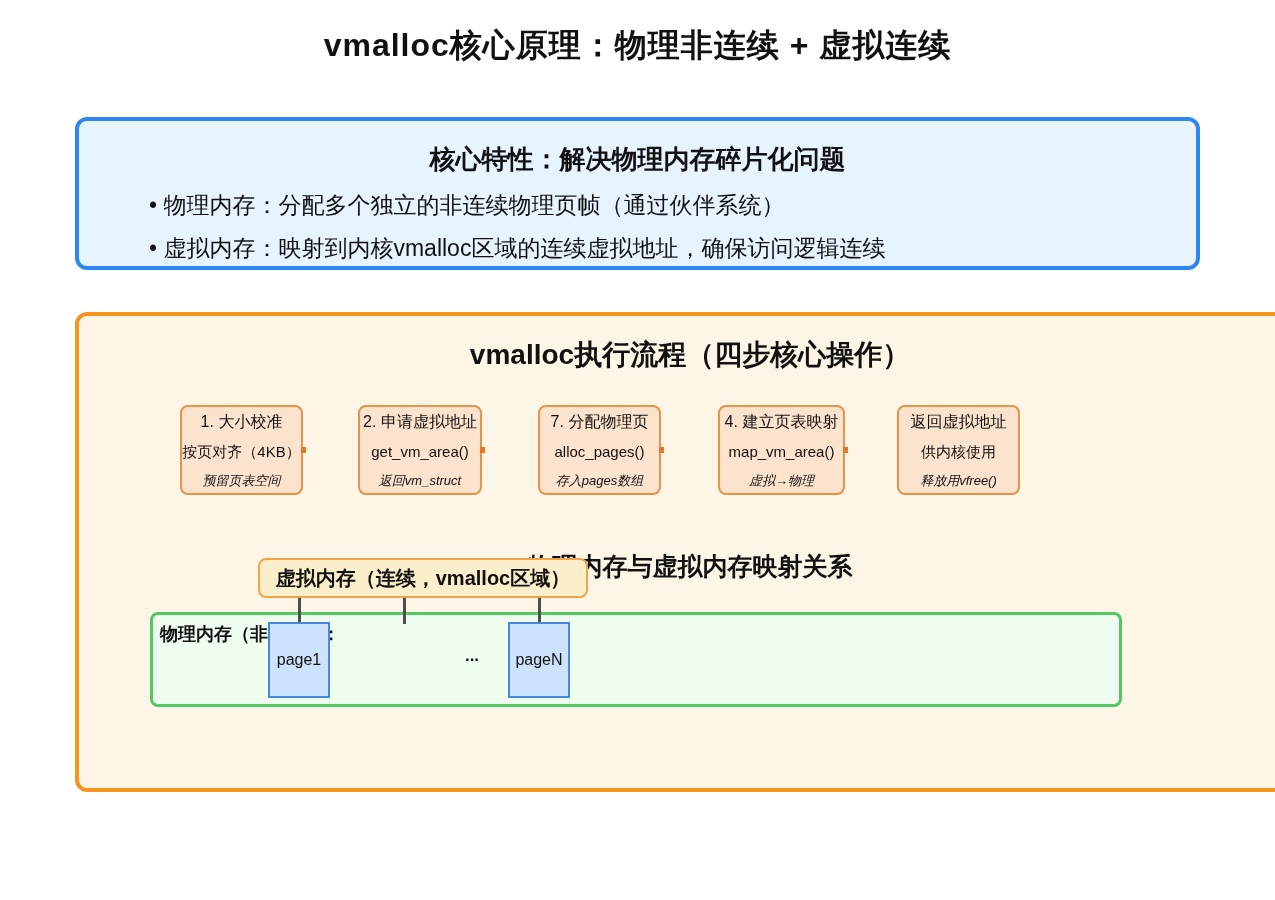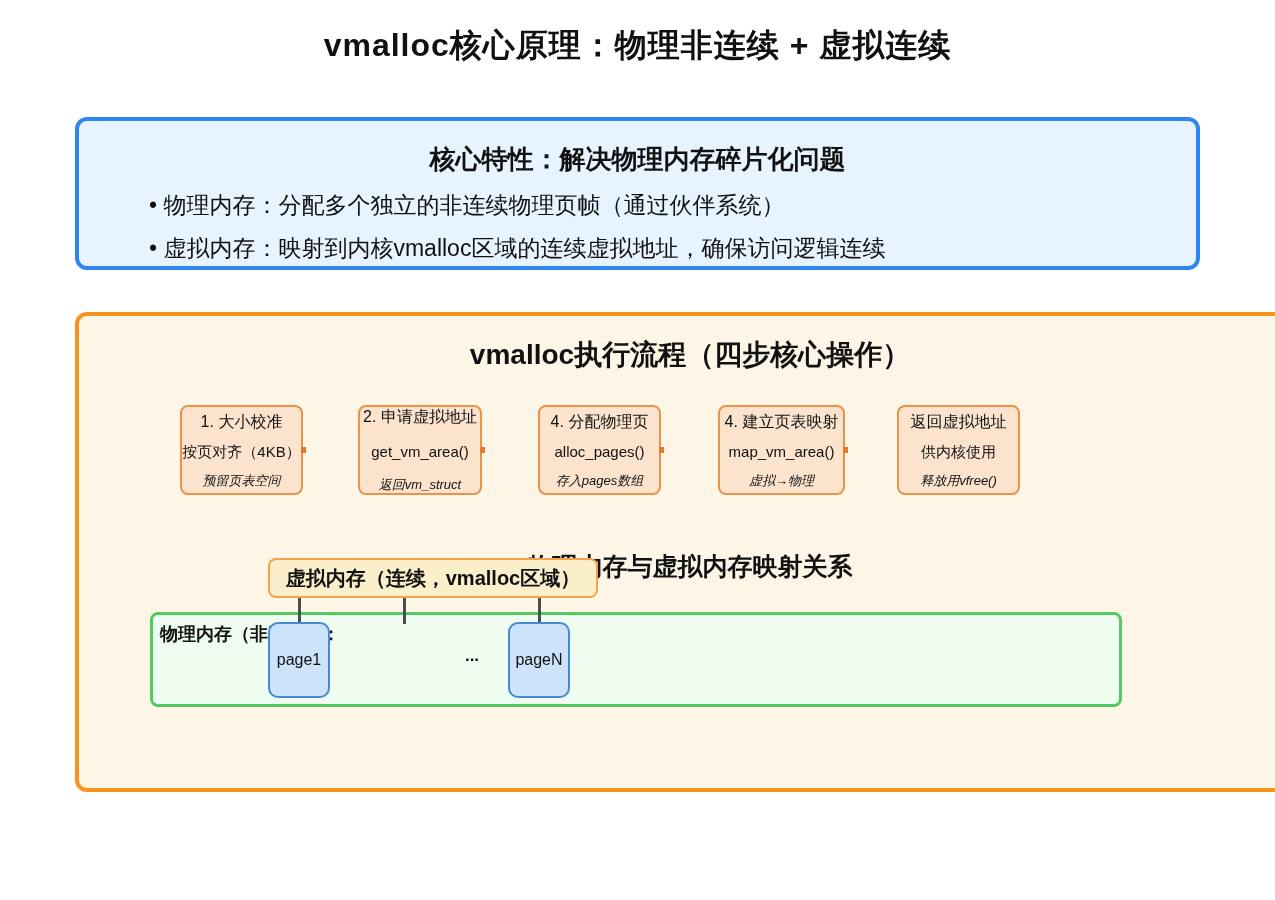--- a/index.html
+++ b/index.html
@@ -54,32 +54,32 @@
   }
   .step>div{white-space:nowrap;line-height:1.2;text-align:center;}
   .step .t{font-size:16px;}
   .step .d{font-size:15px;}
   .step .n{font-size:13px;font-style:italic;}
   .step.notch::after{
     content:"";position:absolute;right:-5px;top:40px;width:5px;height:6px;
     background:#e5762a;
   }
   .step.st0{left:101px;width:123px;}
-  .step.st1{left:279px;width:124px;justify-content:space-between;}
+  .step.st1{left:279px;width:124px;}
   .step.st2{left:459px;width:123px;}
   .step.st3{left:639px;width:127px;}
   .step.st4{left:818px;width:123px;}
 
   .section-title{
     position:absolute;top:234px;left:0;width:100%;
     text-align:center;font-size:25px;font-weight:bold;z-index:1;
   }
 
   .vbox{
-    position:absolute;left:189px;top:242px;width:330px;height:40px;box-sizing:border-box;
+    position:absolute;left:179px;top:242px;width:330px;height:40px;box-sizing:border-box;
     background:var(--virtual-box-fill,#fbeecb);
     border:2px solid var(--virtual-box-border,#f2a44a);
     border-radius:8px;z-index:3;
     display:flex;align-items:center;justify-content:center;
     font-size:20px;font-weight:bold;white-space:nowrap;
   }
 
   .connector{
     position:absolute;top:282px;width:3px;height:26px;
     background:var(--connector,#4d4d4d);z-index:2;
@@ -97,21 +97,21 @@
 
   .plabel{
     position:absolute;left:81px;top:306px;font-size:18px;font-weight:bold;
     white-space:nowrap;z-index:1;
   }
 
   .pagebox{
     position:absolute;top:306px;width:62px;height:76px;box-sizing:border-box;
     background:var(--page-box-fill,#cde2fb);
     border:2px solid var(--page-box-border,#4689d8);
-    border-radius:10px;z-index:2;
+    border-radius:0;z-index:2;
     display:flex;align-items:center;justify-content:center;font-size:16px;
   }
   .pagebox.p0{left:189px;}
   .pagebox.p1{left:295px;}
   .pagebox.p2{left:429px;}
 
   .ellipsis{
     position:absolute;left:373px;top:330px;width:40px;text-align:center;
     font-size:17px;font-weight:bold;z-index:2;
   }
@@ -136,21 +136,21 @@
       <div class="t">1. 大小校准</div>
       <div class="d">按页对齐（4KB）</div>
       <div class="n">预留页表空间</div>
     </div>
     <div class="step st1 notch">
       <div class="t">2. 申请虚拟地址</div>
       <div class="d">get_vm_area()</div>
       <div class="n">返回vm_struct</div>
     </div>
     <div class="step st2 notch">
-      <div class="t">4. 分配物理页</div>
+      <div class="t">7. 分配物理页</div>
       <div class="d">alloc_pages()</div>
       <div class="n">存入pages数组</div>
     </div>
     <div class="step st3 notch">
       <div class="t">4. 建立页表映射</div>
       <div class="d">map_vm_area()</div>
       <div class="n">虚拟→物理</div>
     </div>
     <div class="step st4">
       <div class="t">返回虚拟地址</div>

